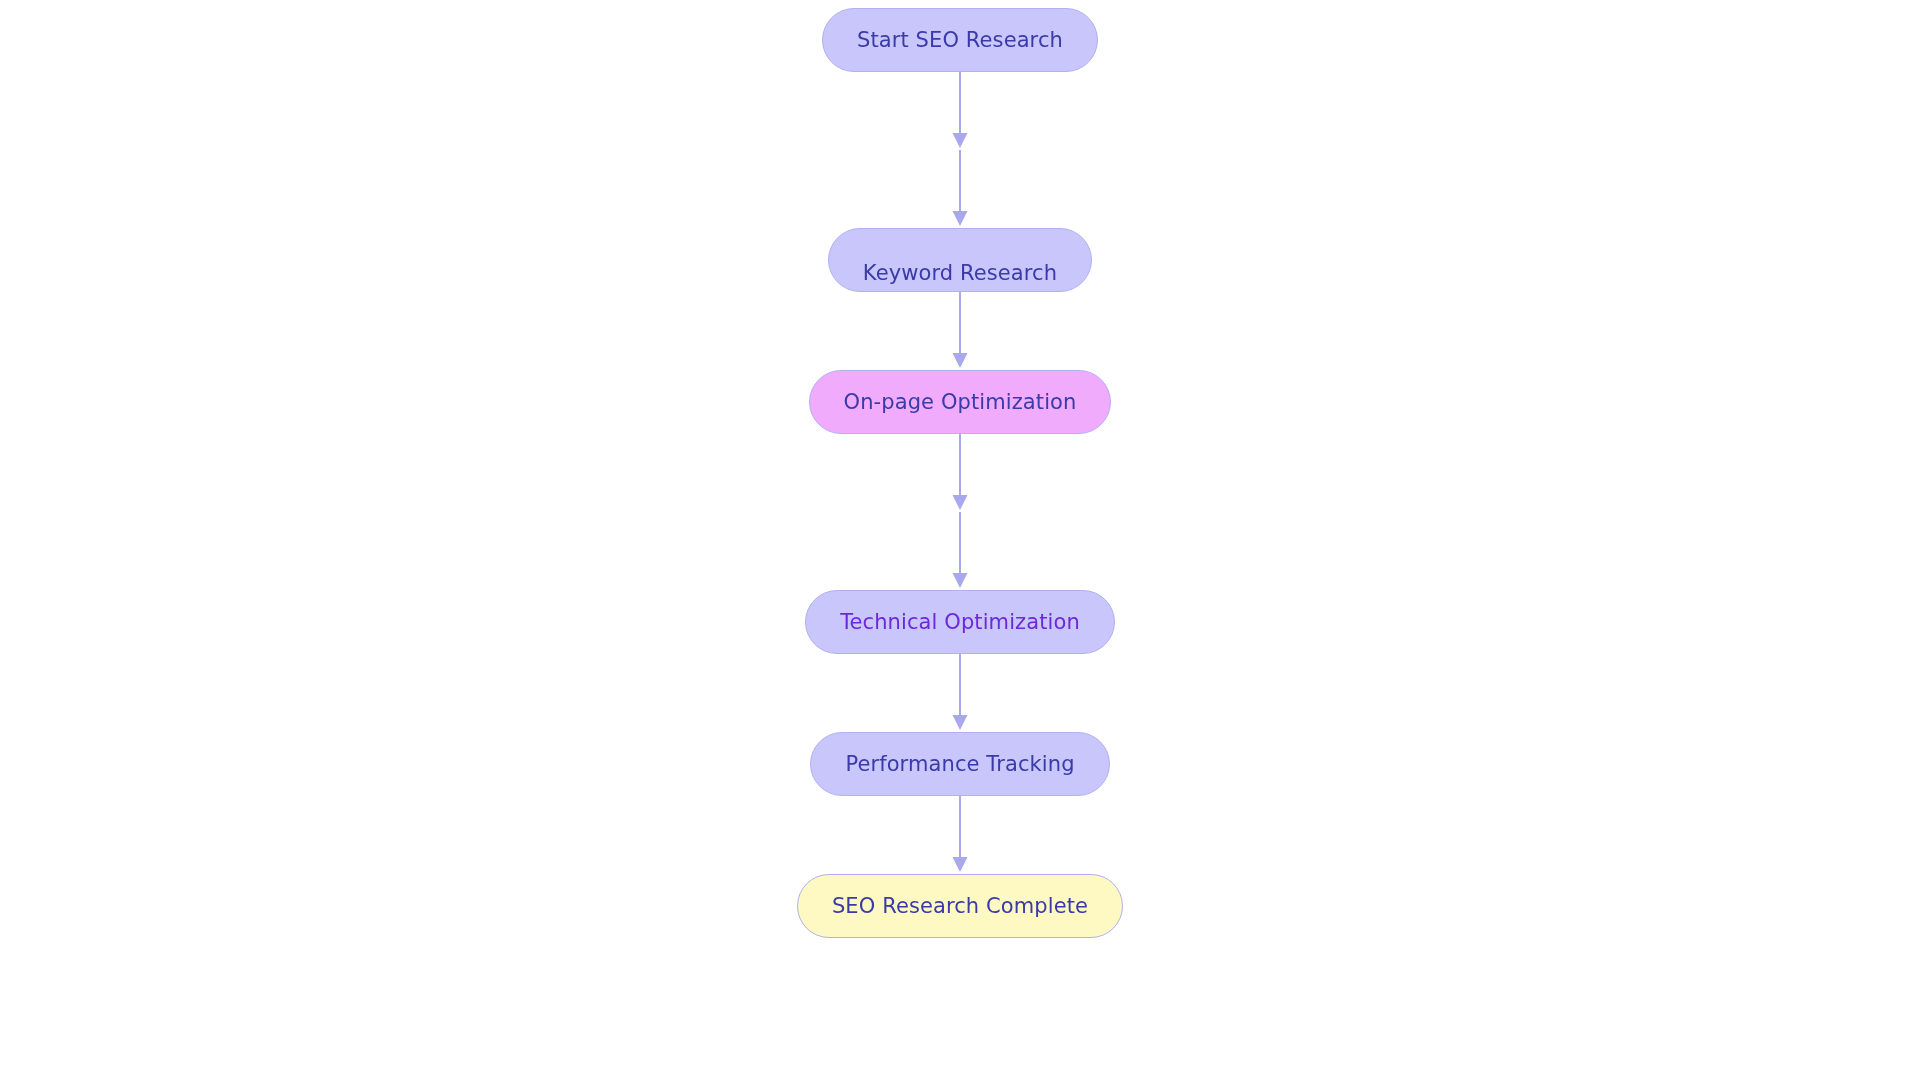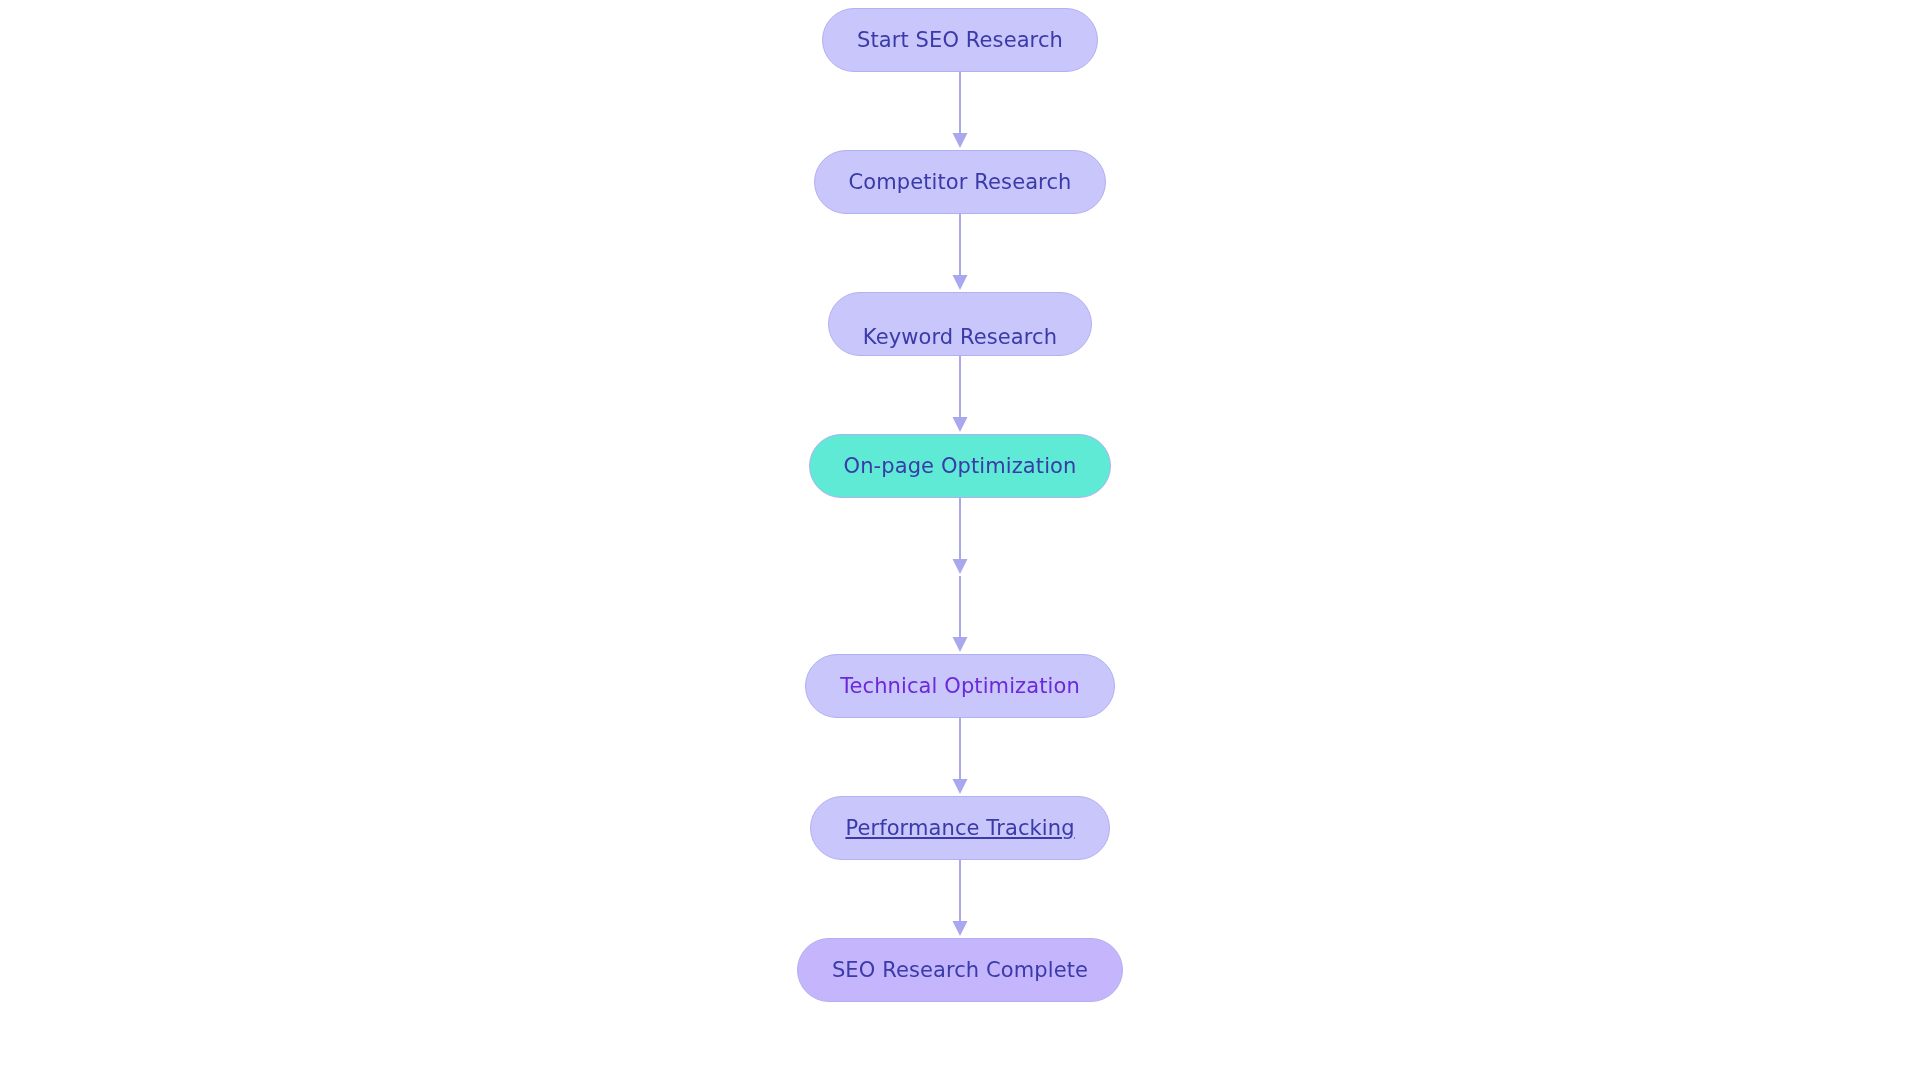--- a/index.html
+++ b/index.html
@@ -86,43 +86,40 @@
       <span class="node-label" style="color: rgb(58, 58, 168);">Start SEO Research</span>
     </div>
 
     <div class="connector">
       <svg width="24" height="78" viewBox="0 0 24 78" xmlns="http://www.w3.org/2000/svg">
         <line x1="12" y1="0" x2="12" y2="64" stroke="#a9a7ee" stroke-width="2"></line>
         <polygon points="12,76 4.5,61 19.5,61" fill="#a9a7ee"></polygon>
       </svg>
     </div>
 
-    <div class="node" style="background: rgb(200, 198, 251); border-color: rgb(179, 176, 240);">
-      <span class="node-label" style="color: rgb(58, 58, 168);">Competitor Research</span>
-    </div>
 
     <div class="connector">
       <svg width="24" height="78" viewBox="0 0 24 78" xmlns="http://www.w3.org/2000/svg">
         <line x1="12" y1="0" x2="12" y2="64" stroke="#a9a7ee" stroke-width="2"></line>
         <polygon points="12,76 4.5,61 19.5,61" fill="#a9a7ee"></polygon>
       </svg>
     </div>
 
     <div class="node" style="background: rgb(200, 198, 251); border-color: rgb(179, 176, 240);">
       <span class="node-label" style="color: rgb(58, 58, 168); margin-top: 27px;">Keyword Research</span>
     </div>
 
     <div class="connector">
       <svg width="24" height="78" viewBox="0 0 24 78" xmlns="http://www.w3.org/2000/svg">
         <line x1="12" y1="0" x2="12" y2="64" stroke="#a9a7ee" stroke-width="2"></line>
         <polygon points="12,76 4.5,61 19.5,61" fill="#a9a7ee"></polygon>
       </svg>
     </div>
 
-    <div class="node" style="background: #5eead4; border-color: rgb(179, 176, 240);">
+    <div class="node" style="background: #f0abfc; border-color: rgb(179, 176, 240);">
       <span class="node-label" style="color: rgb(58, 58, 168);">On-page Optimization</span>
     </div>
 
     <div class="connector">
       <svg width="24" height="78" viewBox="0 0 24 78" xmlns="http://www.w3.org/2000/svg">
         <line x1="12" y1="0" x2="12" y2="64" stroke="#a9a7ee" stroke-width="2"></line>
         <polygon points="12,76 4.5,61 19.5,61" fill="#a9a7ee"></polygon>
       </svg>
     </div>
 
@@ -139,28 +136,28 @@
     </div>
 
     <div class="connector">
       <svg width="24" height="78" viewBox="0 0 24 78" xmlns="http://www.w3.org/2000/svg">
         <line x1="12" y1="0" x2="12" y2="64" stroke="#a9a7ee" stroke-width="2"></line>
         <polygon points="12,76 4.5,61 19.5,61" fill="#a9a7ee"></polygon>
       </svg>
     </div>
 
     <div class="node" style="background: rgb(200, 198, 251); border-color: rgb(179, 176, 240);">
-      <span class="node-label" style="color: rgb(58, 58, 168); text-decoration: underline;">Performance Tracking</span>
+      <span class="node-label" style="color: rgb(58, 58, 168);">Performance Tracking</span>
     </div>
 
     <div class="connector">
       <svg width="24" height="78" viewBox="0 0 24 78" xmlns="http://www.w3.org/2000/svg">
         <line x1="12" y1="0" x2="12" y2="64" stroke="#a9a7ee" stroke-width="2"></line>
         <polygon points="12,76 4.5,61 19.5,61" fill="#a9a7ee"></polygon>
       </svg>
     </div>
 
-    <div class="node" style="background: #c4b5fd; border-color: rgb(179, 176, 240);">
+    <div class="node" style="background: #fef9c3; border-color: rgb(179, 176, 240);">
       <span class="node-label" style="color: rgb(58, 58, 168);">SEO Research Complete</span>
     </div>
 
   </div>
 </div>
 
 </body></html>

